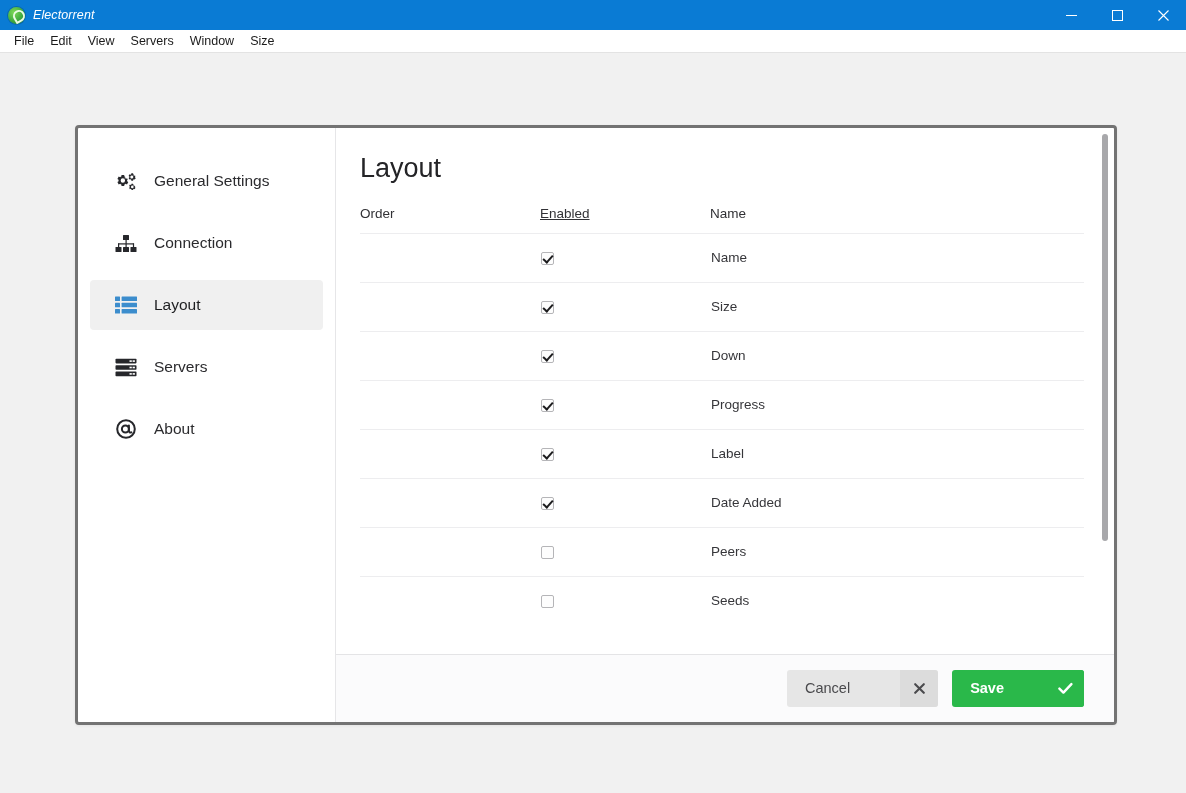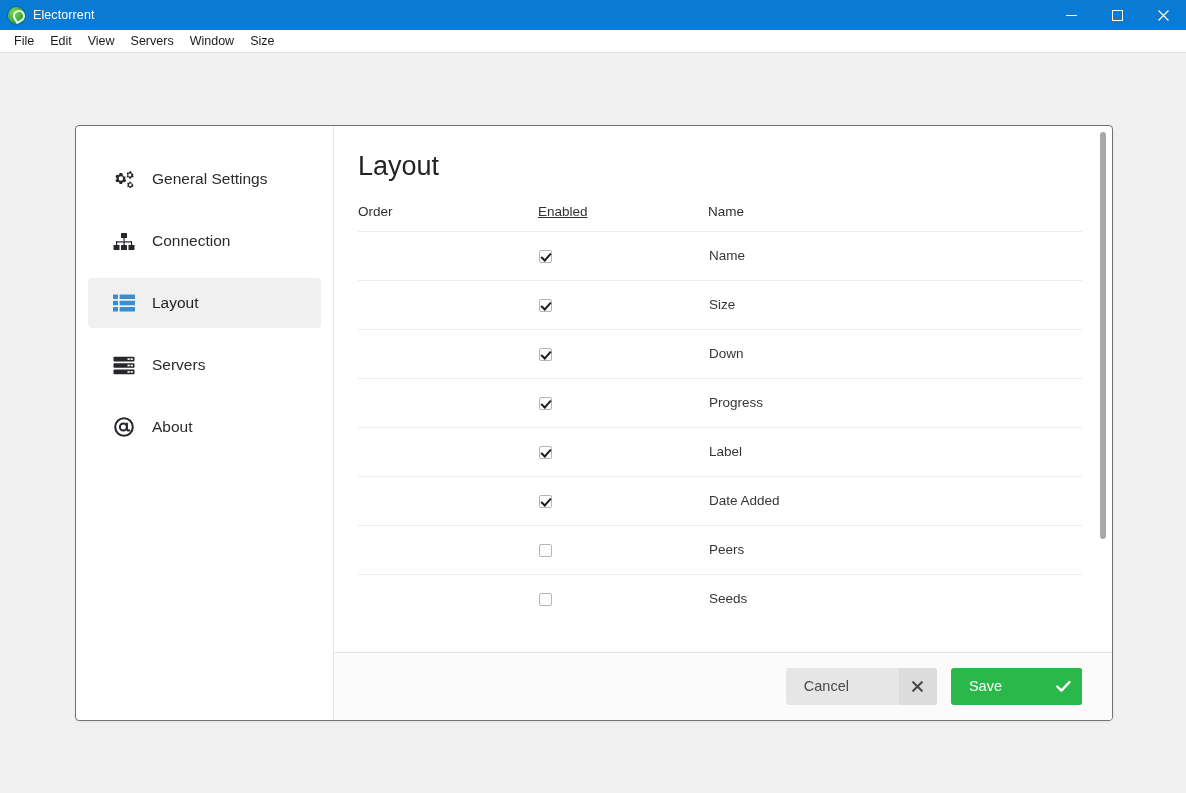--- a/index.html
+++ b/index.html
@@ -15,20 +15,21 @@
     -webkit-font-smoothing: antialiased;
   }
 
   
   #titlebar {
     height: 30px;
     background: #0a7bd4;
     display: flex;
     align-items: center;
     position: relative;
+    font-style: italic;
   }
   #app-icon {
     width: 17px;
     height: 17px;
     border-radius: 50%;
     background: radial-gradient(circle at 35% 32%, #7ed957 0%, #3fa93f 55%, #1f7a20 100%);
     margin-left: 8px;
     margin-right: 8px;
     position: relative;
     box-shadow: 0 0 0 1px rgba(0,0,0,0.18);
@@ -90,21 +91,21 @@
   }
 
   
   #dialog {
     position: absolute;
     left: 75px;
     top: 72px;
     width: 1036px;
     height: 594px;
     background: #ffffff;
-    border: 1px solid #737373;
+    border: 3px solid #737373;
     border-radius: 4px;
     box-shadow: 0 1px 3px rgba(0,0,0,0.06);
     display: flex;
     flex-direction: column;
     overflow: hidden;
   }
   #dialog-body {
     flex: 1;
     display: flex;
     min-height: 0;
@@ -265,21 +266,21 @@
   }
   .btn .btn-icon {
     width: 38px;
     height: 37px;
     display: flex;
     align-items: center;
     justify-content: center;
   }
   .btn-cancel { background: #e6e6e6; color: #4a4a4d; }
   .btn-cancel .btn-icon { background: #dcdcdc; color: #4a4a4d; }
-  .btn-save { background: #2ab84a; color: #ffffff; margin-left: 14px; font-weight: normal; }
+  .btn-save { background: #2ab84a; color: #ffffff; margin-left: 14px; font-weight: bold; }
   .btn-save .btn-icon { background: #2ab84a; }
   .btn-save .btn-label { padding-right: 10px; }
 </style>
 </head>
 <body>
 
 <div id="titlebar">
   <div id="app-icon"></div>
   <div id="app-title">Electorrent</div>
   <div id="window-controls">

